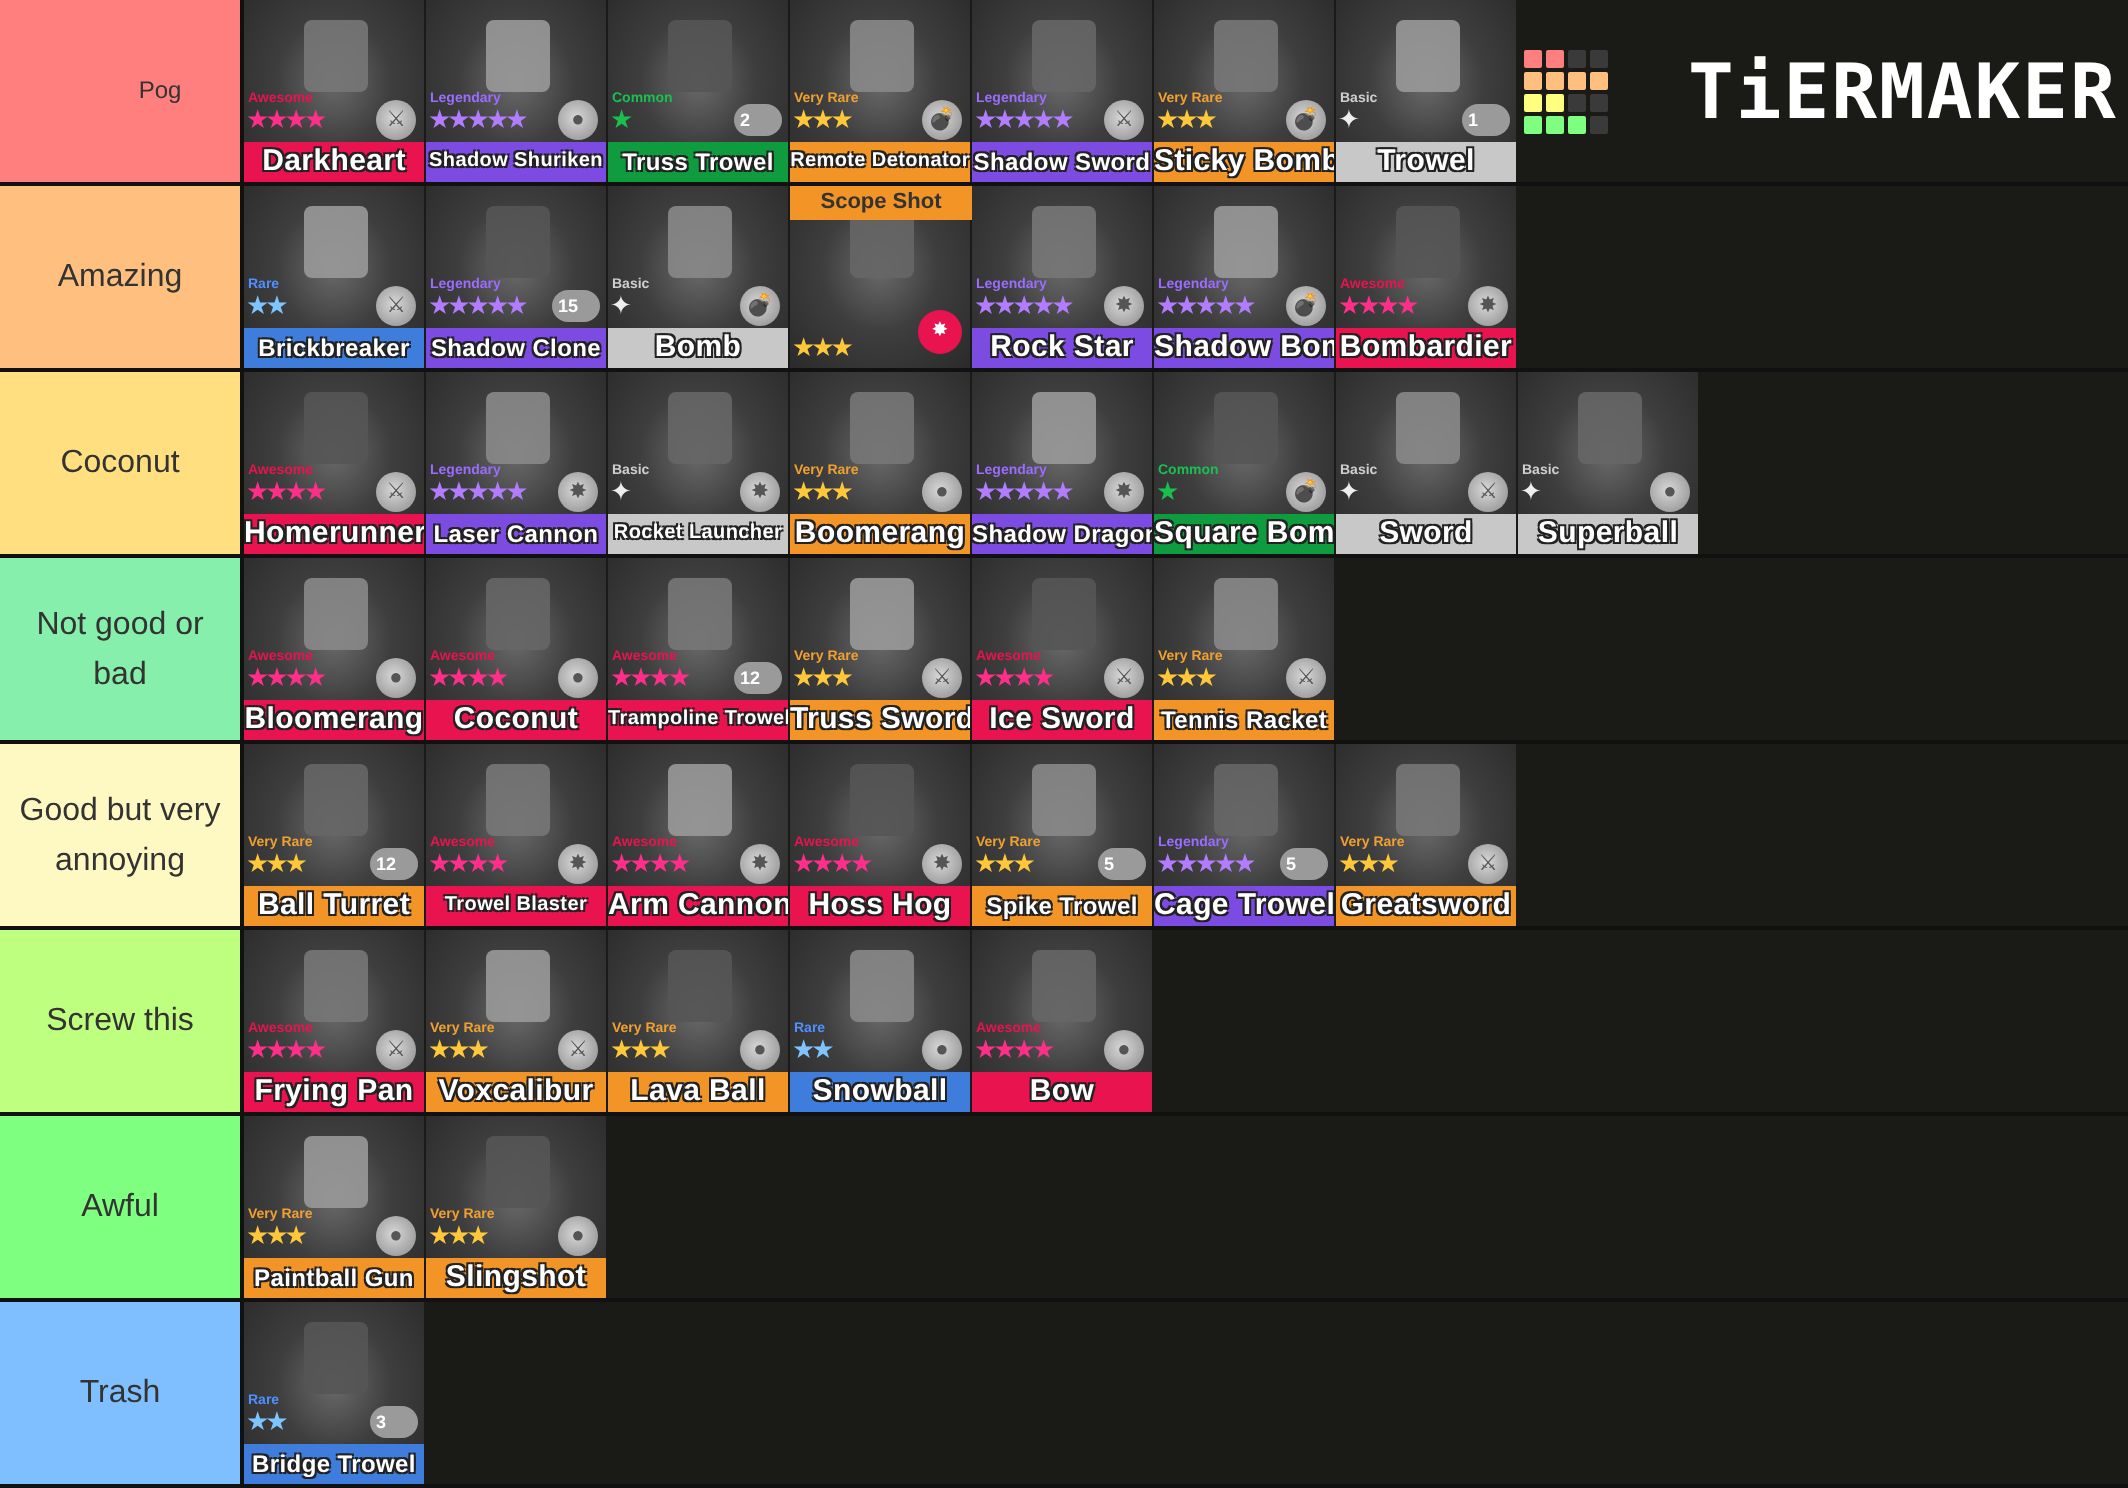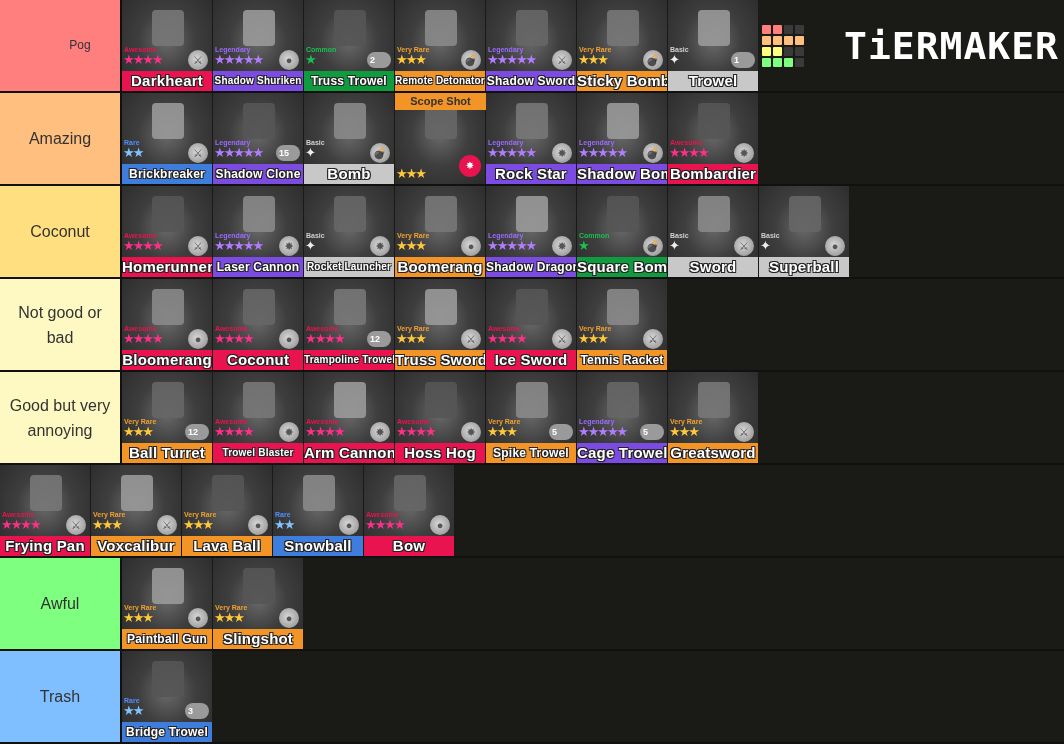--- a/index.html
+++ b/index.html
@@ -197,21 +197,21 @@
         <div class="item r-basic">
           <div class="pic" style="background: rgb(102, 102, 102);"></div>
           <div class="rarity">Basic</div>
           <div class="stars">✦</div>
           <div class="typeicon">●</div>
           <div class="name">Superball</div>
         </div>
       </div>
     </div>
     <div class="row">
-      <div class="label" style="background: #fef9c3;">Not good or bad</div>
+      <div class="label" style="background: #86efac;">Not good or bad</div>
       <div class="items">
         <div class="item r-awesome">
           <div class="pic" style="background: rgb(136, 136, 136);"></div>
           <div class="rarity">Awesome</div>
           <div class="stars">★★★★</div>
           <div class="typeicon">●</div>
           <div class="name">Bloomerang</div>
         </div>
         <div class="item r-awesome">
           <div class="pic" style="background: rgb(102, 102, 102);"></div>
@@ -298,20 +298,21 @@
         <div class="item r-veryrare">
           <div class="pic" style="background: rgb(119, 119, 119);"></div>
           <div class="rarity">Very Rare</div>
           <div class="stars">★★★</div>
           <div class="typeicon">⚔</div>
           <div class="name">Greatsword</div>
         </div>
       </div>
     </div>
     <div class="row">
+      <div class="label" style="background: rgb(191, 255, 127);">Screw this</div>
       <div class="items">
         <div class="item r-awesome">
           <div class="pic" style="background: rgb(119, 119, 119);"></div>
           <div class="rarity">Awesome</div>
           <div class="stars">★★★★</div>
           <div class="typeicon">⚔</div>
           <div class="name">Frying Pan</div>
         </div>
         <div class="item r-veryrare">
           <div class="pic" style="background: rgb(153, 153, 153);"></div>

